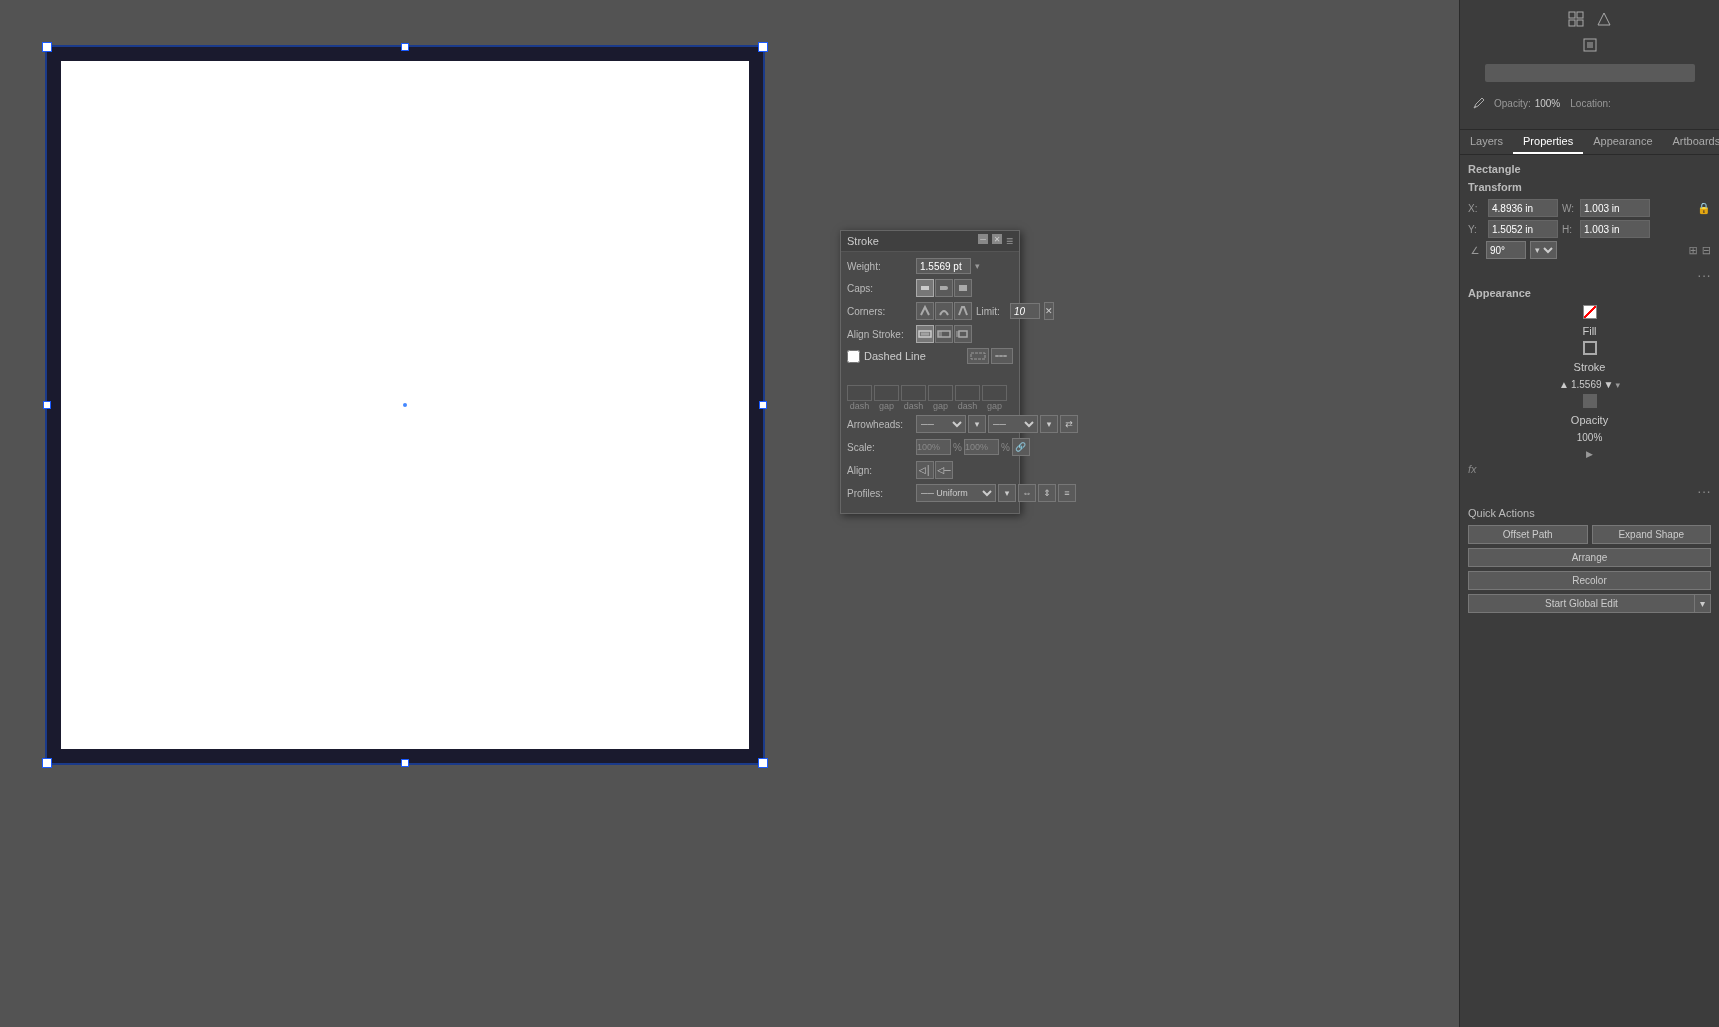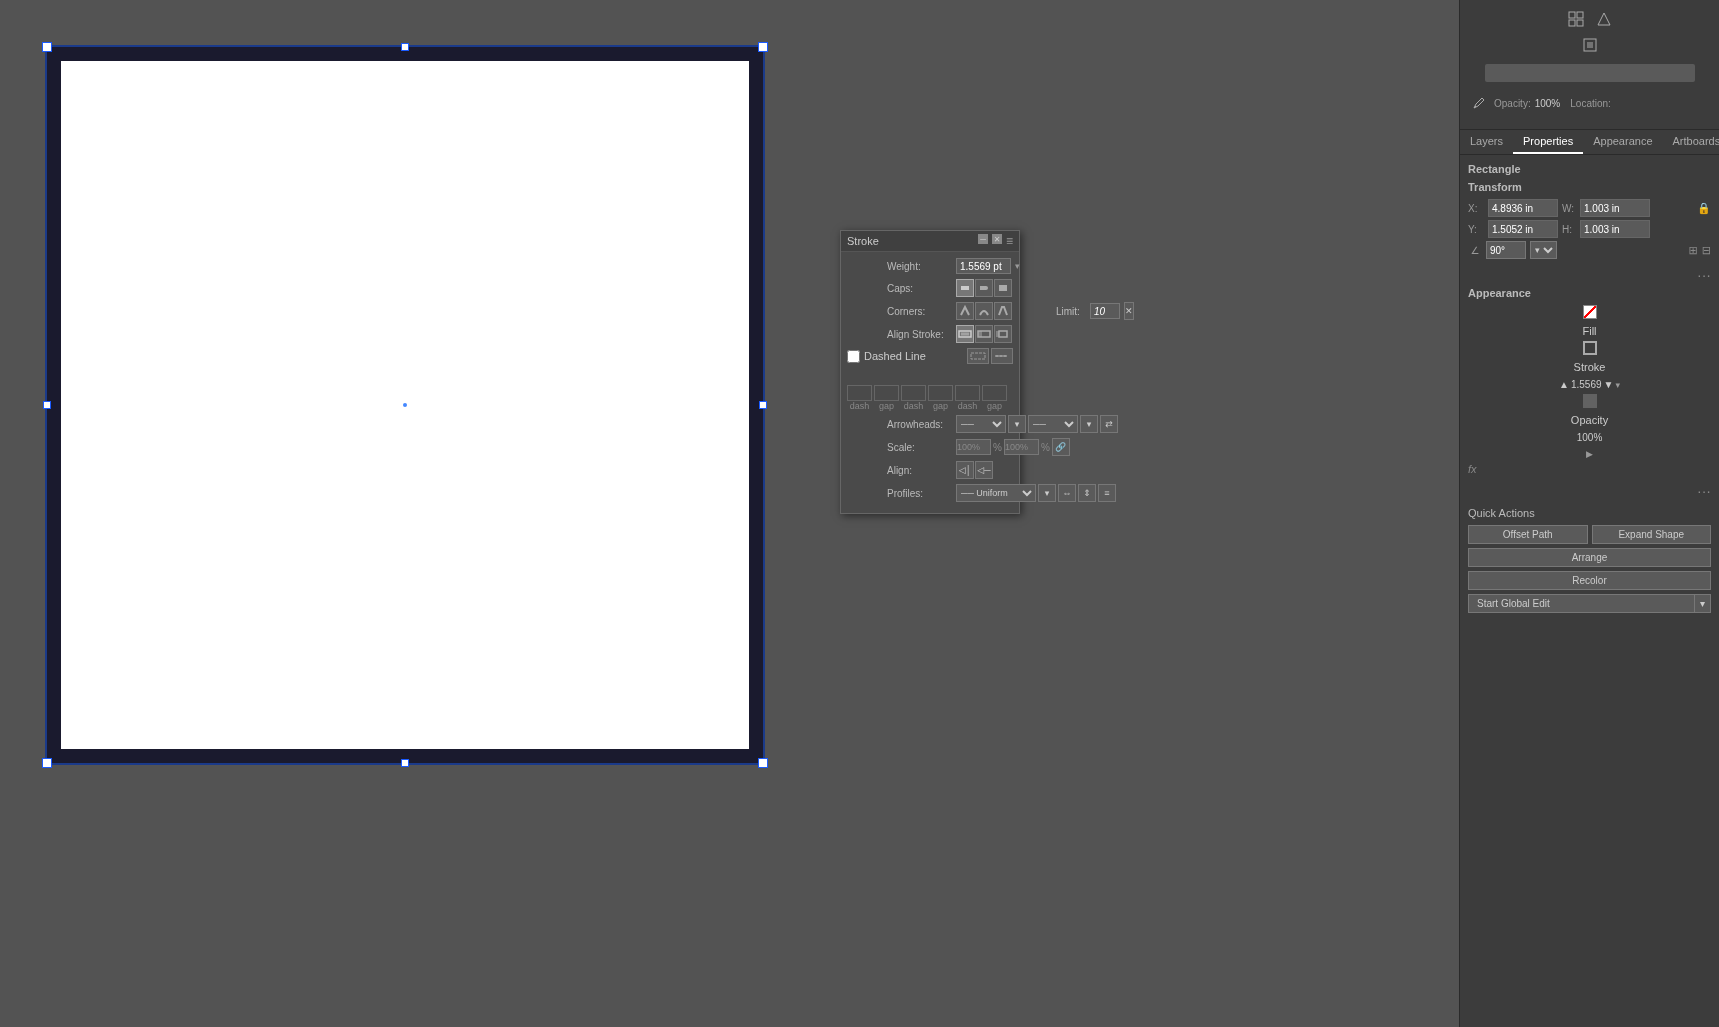--- a/index.html
+++ b/index.html
@@ -298,21 +298,21 @@
     }
 
     .btn-main {
       background: #5a5a5a;
       border: 1px solid #777;
       color: #ccc;
       font-size: 10px;
       padding: 3px 8px;
       cursor: pointer;
       flex: 1;
-      text-align: left;
+      text-align: center;
     }
 
     .btn-arrow {
       background: #5a5a5a;
       border: 1px solid #777;
       border-left: none;
       color: #ccc;
       font-size: 10px;
       padding: 3px 5px;
       cursor: pointer;
@@ -379,21 +379,20 @@
       align-items: center;
       margin-bottom: 5px;
       gap: 4px;
     }
 
     .dialog-label {
       color: #bbb;
       font-size: 10px;
       width: 65px;
       flex-shrink: 0;
-      margin-left: 40px;
     }
 
     .dialog-input {
       background: #5a5a5a;
       border: 1px solid #777;
       color: #fff;
       font-size: 10px;
       padding: 1px 3px;
       width: 55px;
       height: 16px;

